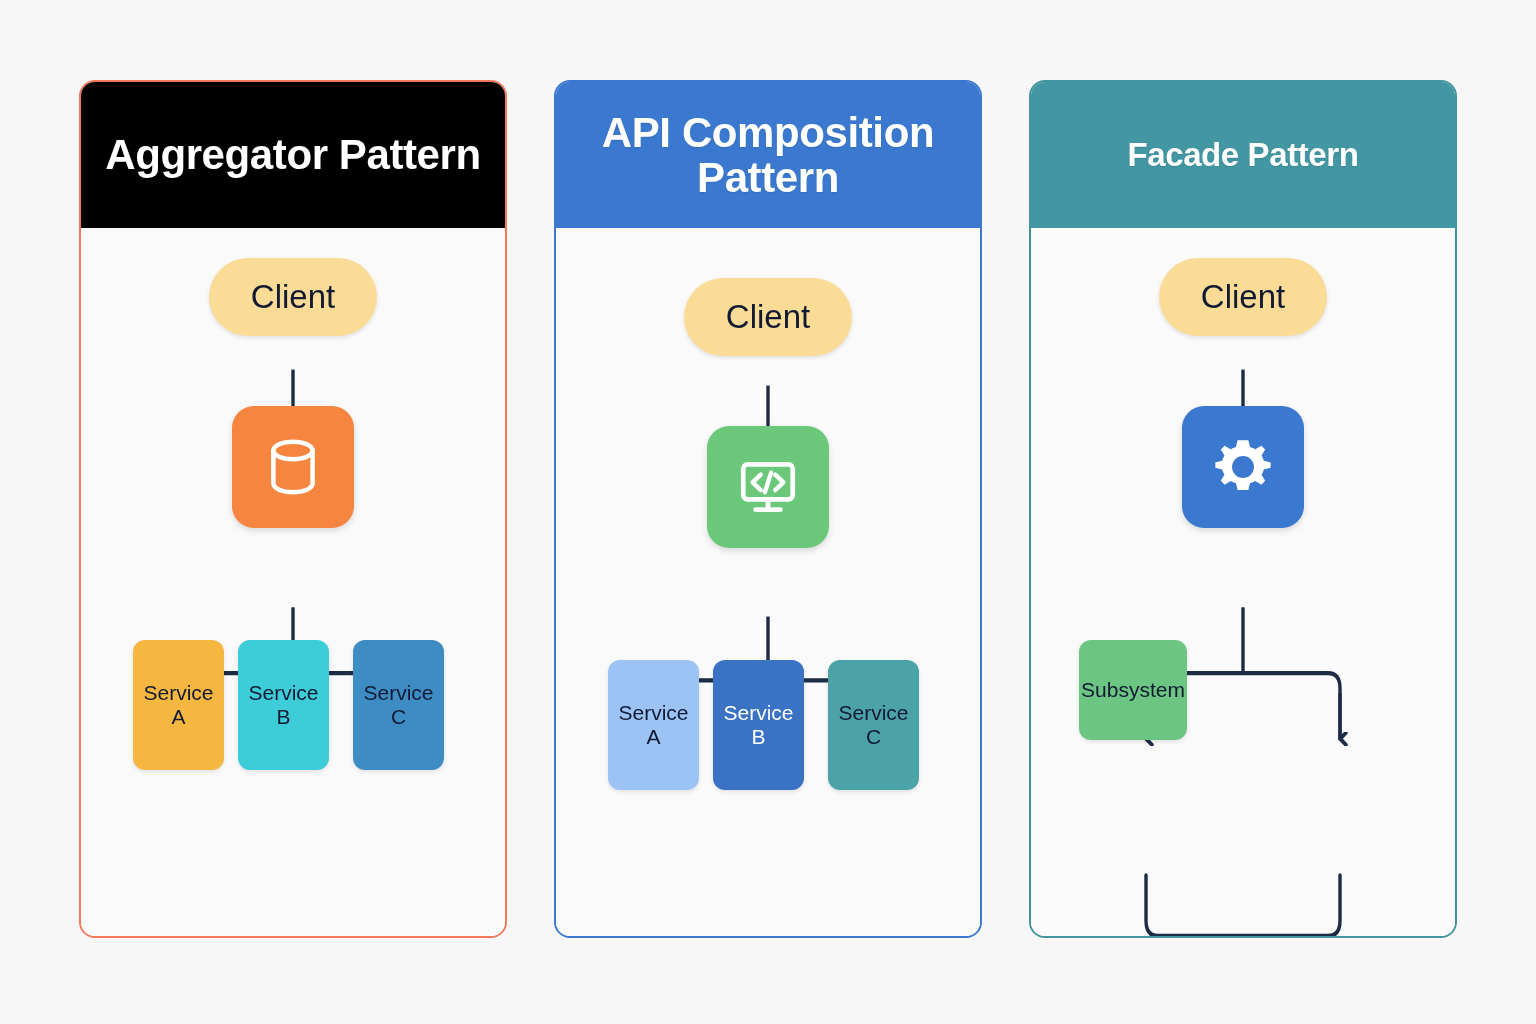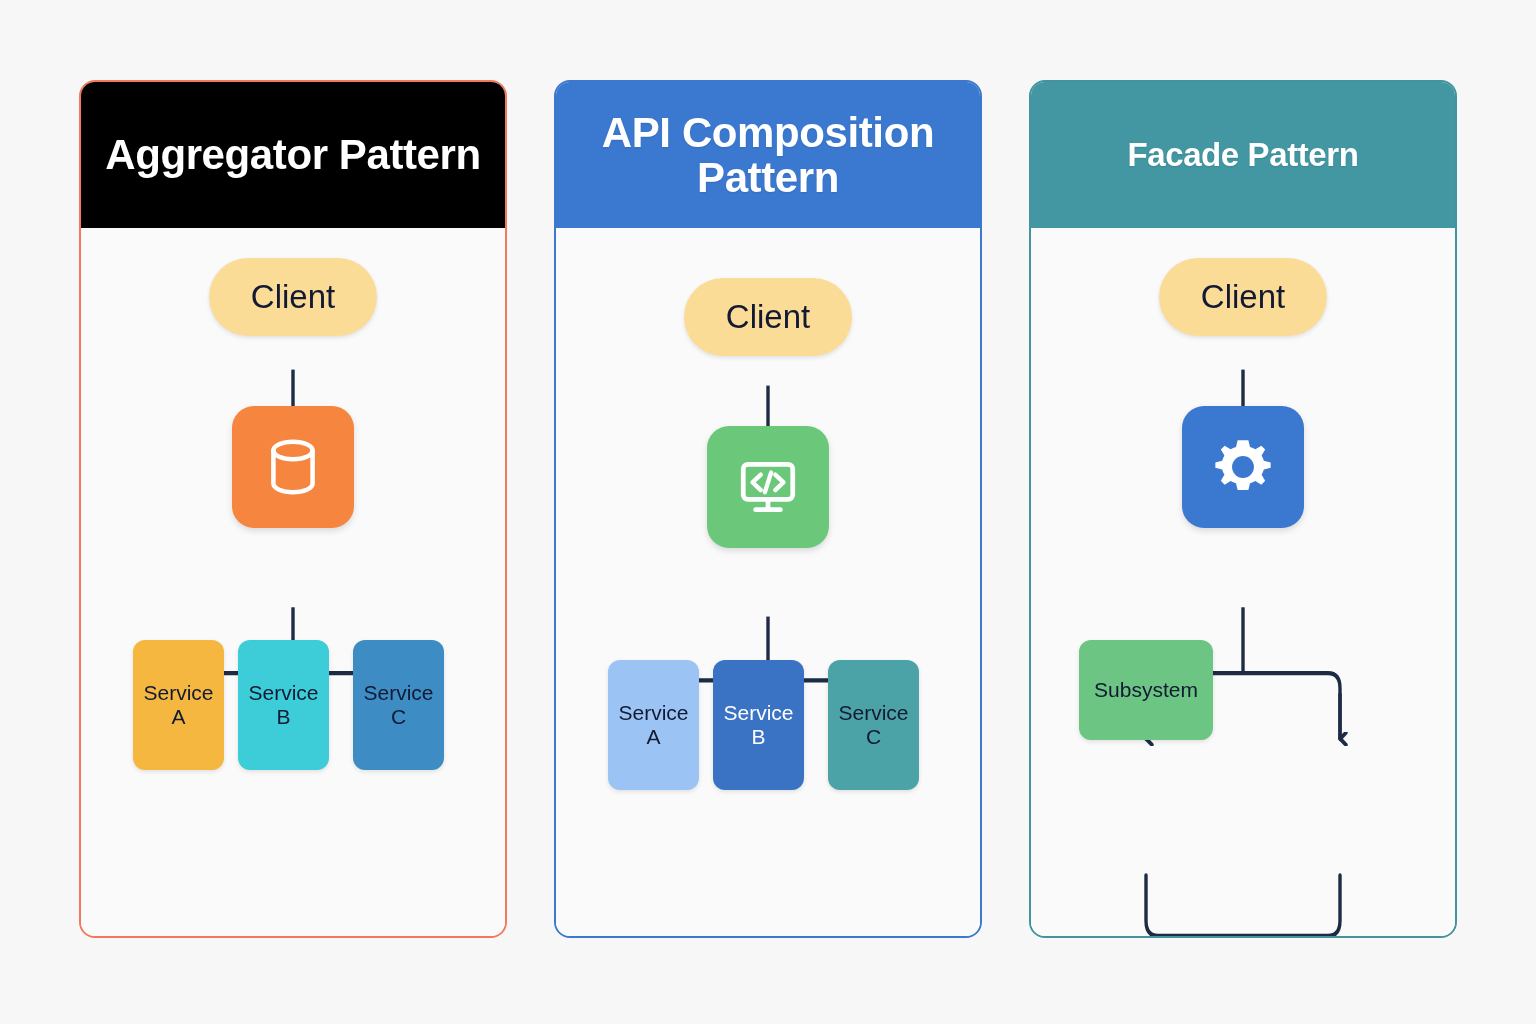--- a/index.html
+++ b/index.html
@@ -103,21 +103,21 @@
     border-radius:12px;
     top:412px;
     font-size:21px;
     padding:0 6px;
   }
   .svc.s0{left:52px;}
   .svc.s1{left:157px;}
   .svc.s2{left:272px;}
 
   .sub{
-    width:134px;height:100px;
+    width:108px;height:100px;
     border-radius:12px;
     top:412px;
     font-size:21px;
     padding:0 4px;
   }
   .sub.b0{left:48px;}
   .sub.b1{left:280px;}
 
   .white-text{color:#ffffff;}
 

